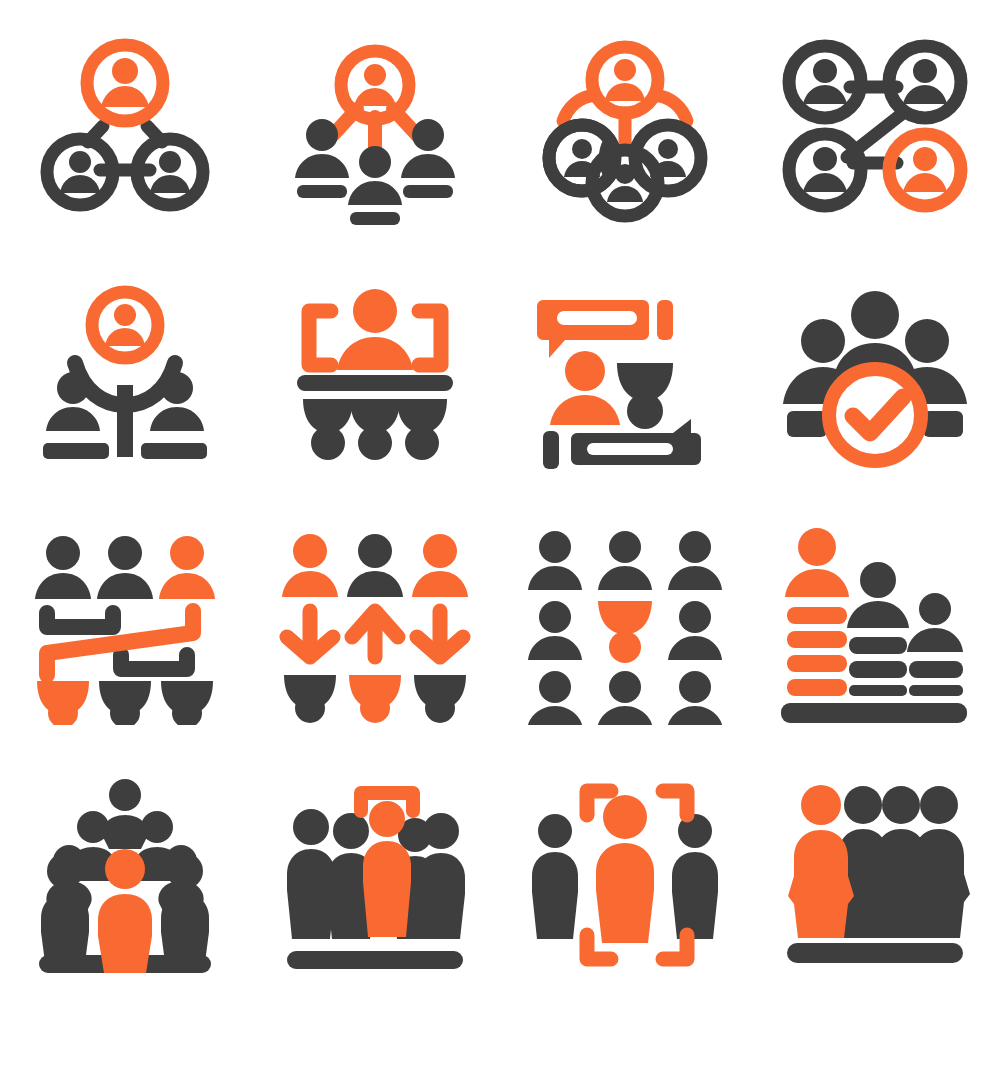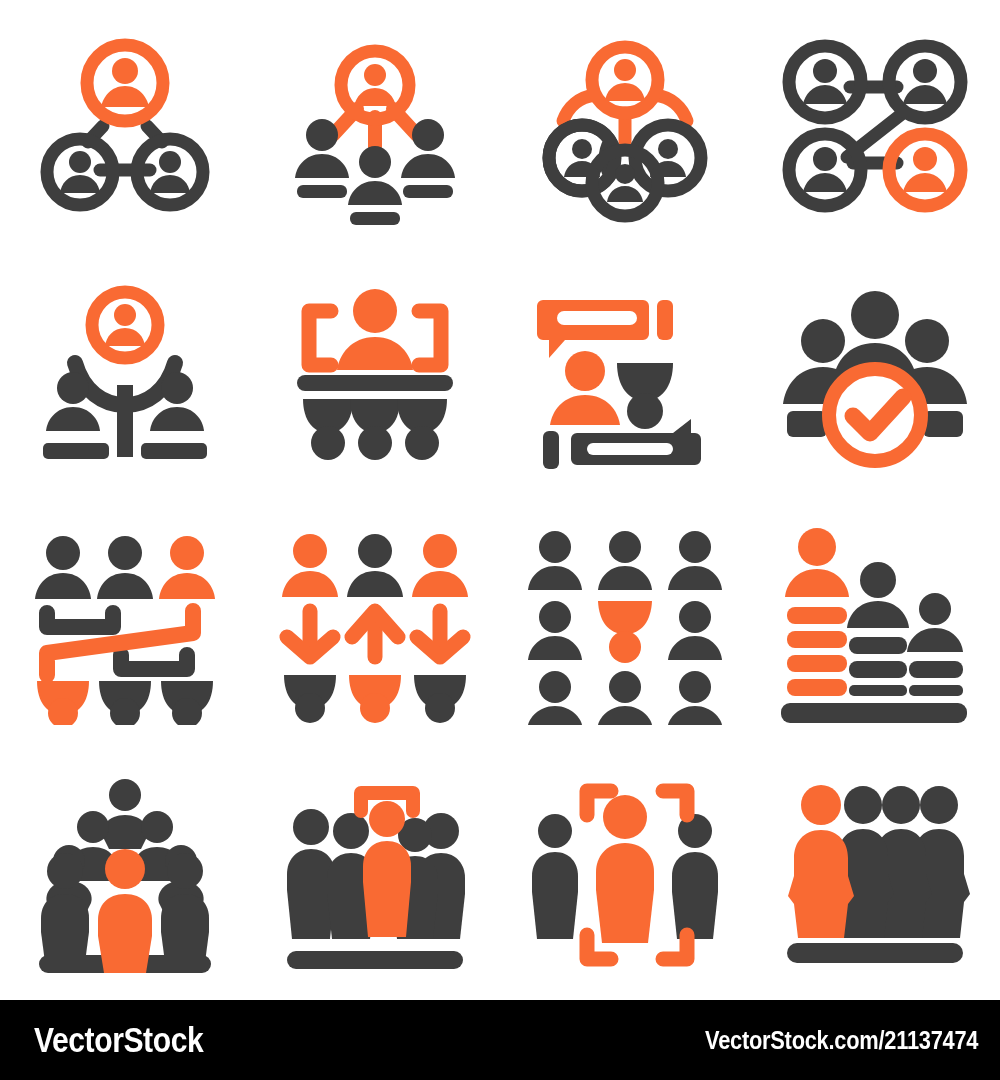--- a/index.html
+++ b/index.html
@@ -442,18 +442,14 @@
         </g>
         <g fill="#F96A33">
           <circle cx="46" cy="30" r="20"></circle>
           <path d="M46 55 c-18 0 -27 13 -27 28 v18 l-6 20 l6 8 l4 34 h46 l4 -34 l6 -8 l-6 -20 v-18 c0 -15 -9 -28 -27 -28z"></path>
         </g>
       </svg>
     </div>
 
   </div>
 
-  <div id="footer-bar">
-    <span id="brand-text">VectorStock</span>
-    <span id="source-text">VectorStock.com/21137474</span>
-  </div>
 
 </div>
 
 </body></html>

